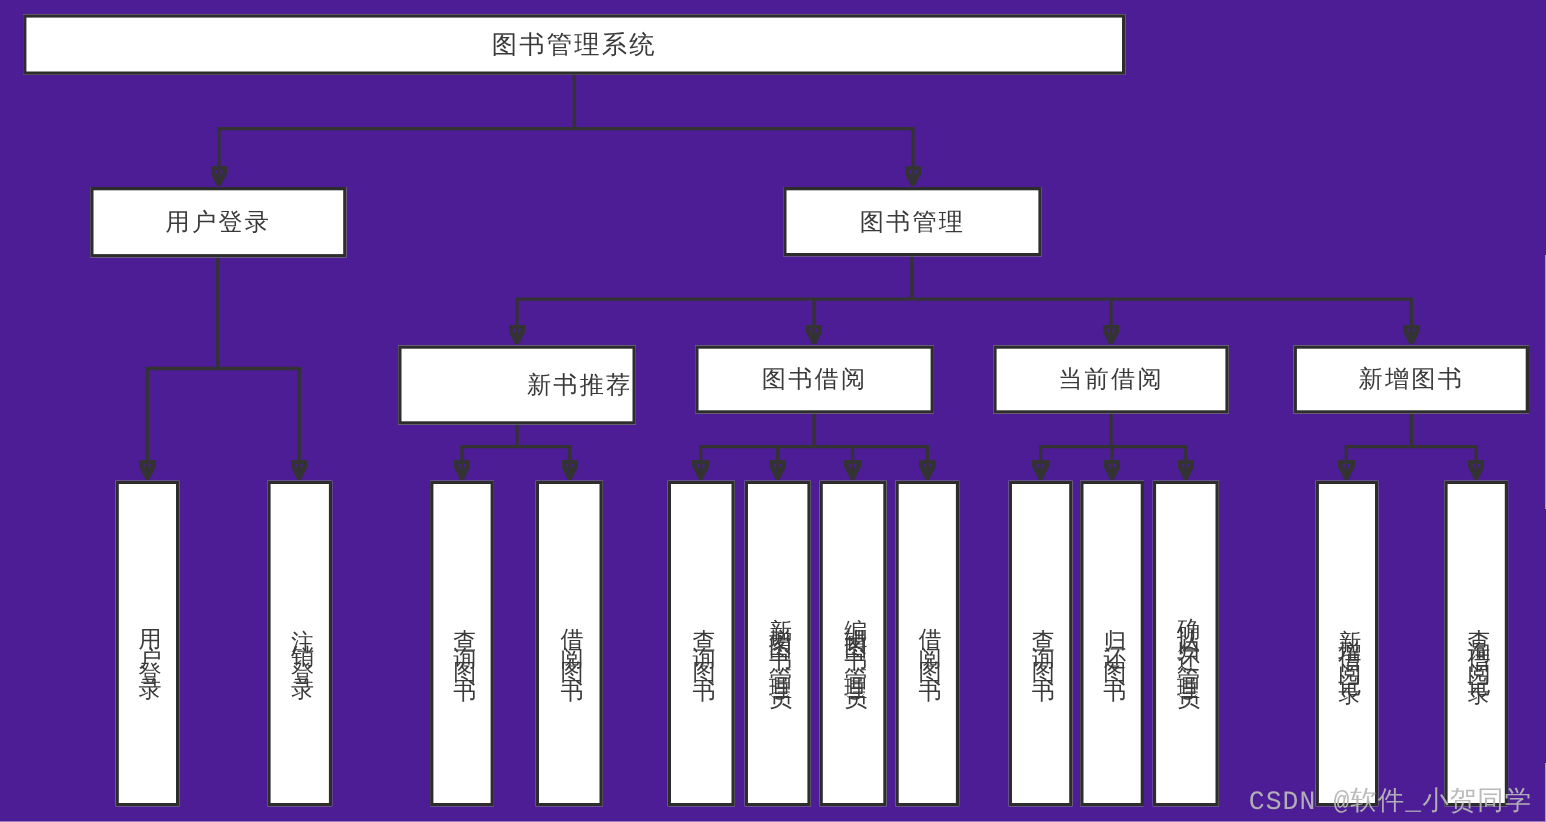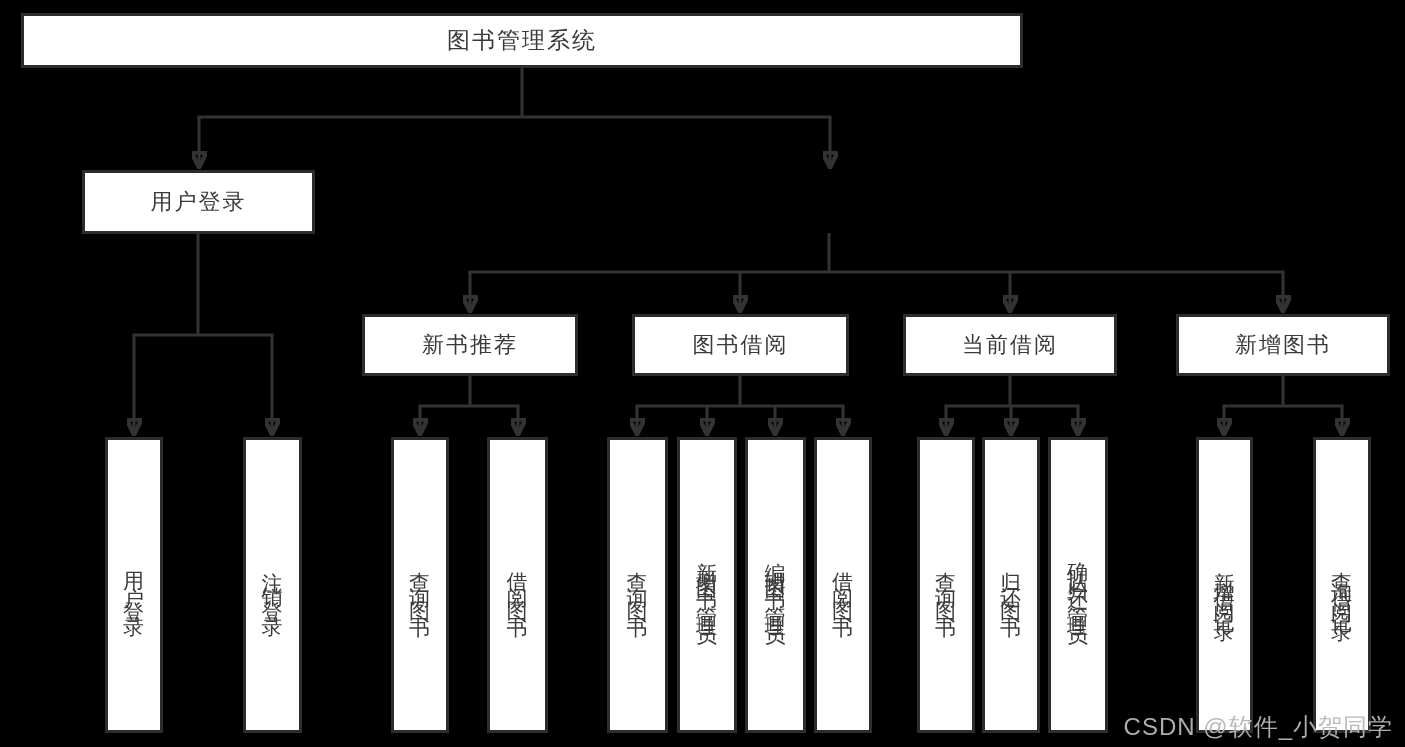--- a/index.html
+++ b/index.html
@@ -4,22 +4,22 @@
 <style>
   html, body {
     margin: 0;
     padding: 0;
     background: #ffffff;
   }
   .canvas {
     position: relative;
     width: 1405px;
     height: 747px;
-    background: #000000;
-    font-family: Liberation Sans, sans-serif;
+    background: #4c1d95;
+    font-family: Liberation Mono, monospace;
     color: #3a3a3a;
     overflow: hidden;
   }
   .connectors {
     position: absolute;
     left: 0;
     top: 0;
     z-index: 1;
   }
   .connectors path {
@@ -121,22 +121,25 @@
     <path d="M1342 406 V430" marker-end="url(#arw)"></path>
   </svg>
 
   <div class="node hnode root-node" style="left:21px; top:13px; width:1002px; height:55px;">
     <span>图书管理系统</span>
   </div>
 
   <div class="node hnode" style="left:82px; top:170px; width:233px; height:64px;">
     <span>用户登录</span>
   </div>
+  <div class="node hnode" style="left:712px; top:170px; width:235px; height:63px;">
+    <span>图书管理</span>
+  </div>
 
-  <div class="node hnode" style="left:362px; top:314px; width:216px; height:62px;">
+  <div class="node hnode" style="left:362px; top:314px; width:216px; height:72px;justify-content:flex-end;">
     <span>新书推荐</span>
   </div>
   <div class="node hnode" style="left:632px; top:314px; width:217px; height:62px;">
     <span>图书借阅</span>
   </div>
   <div class="node hnode" style="left:903px; top:314px; width:214px; height:62px;">
     <span>当前借阅</span>
   </div>
   <div class="node hnode" style="left:1176px; top:314px; width:214px; height:62px;">
     <span>新增图书</span>

